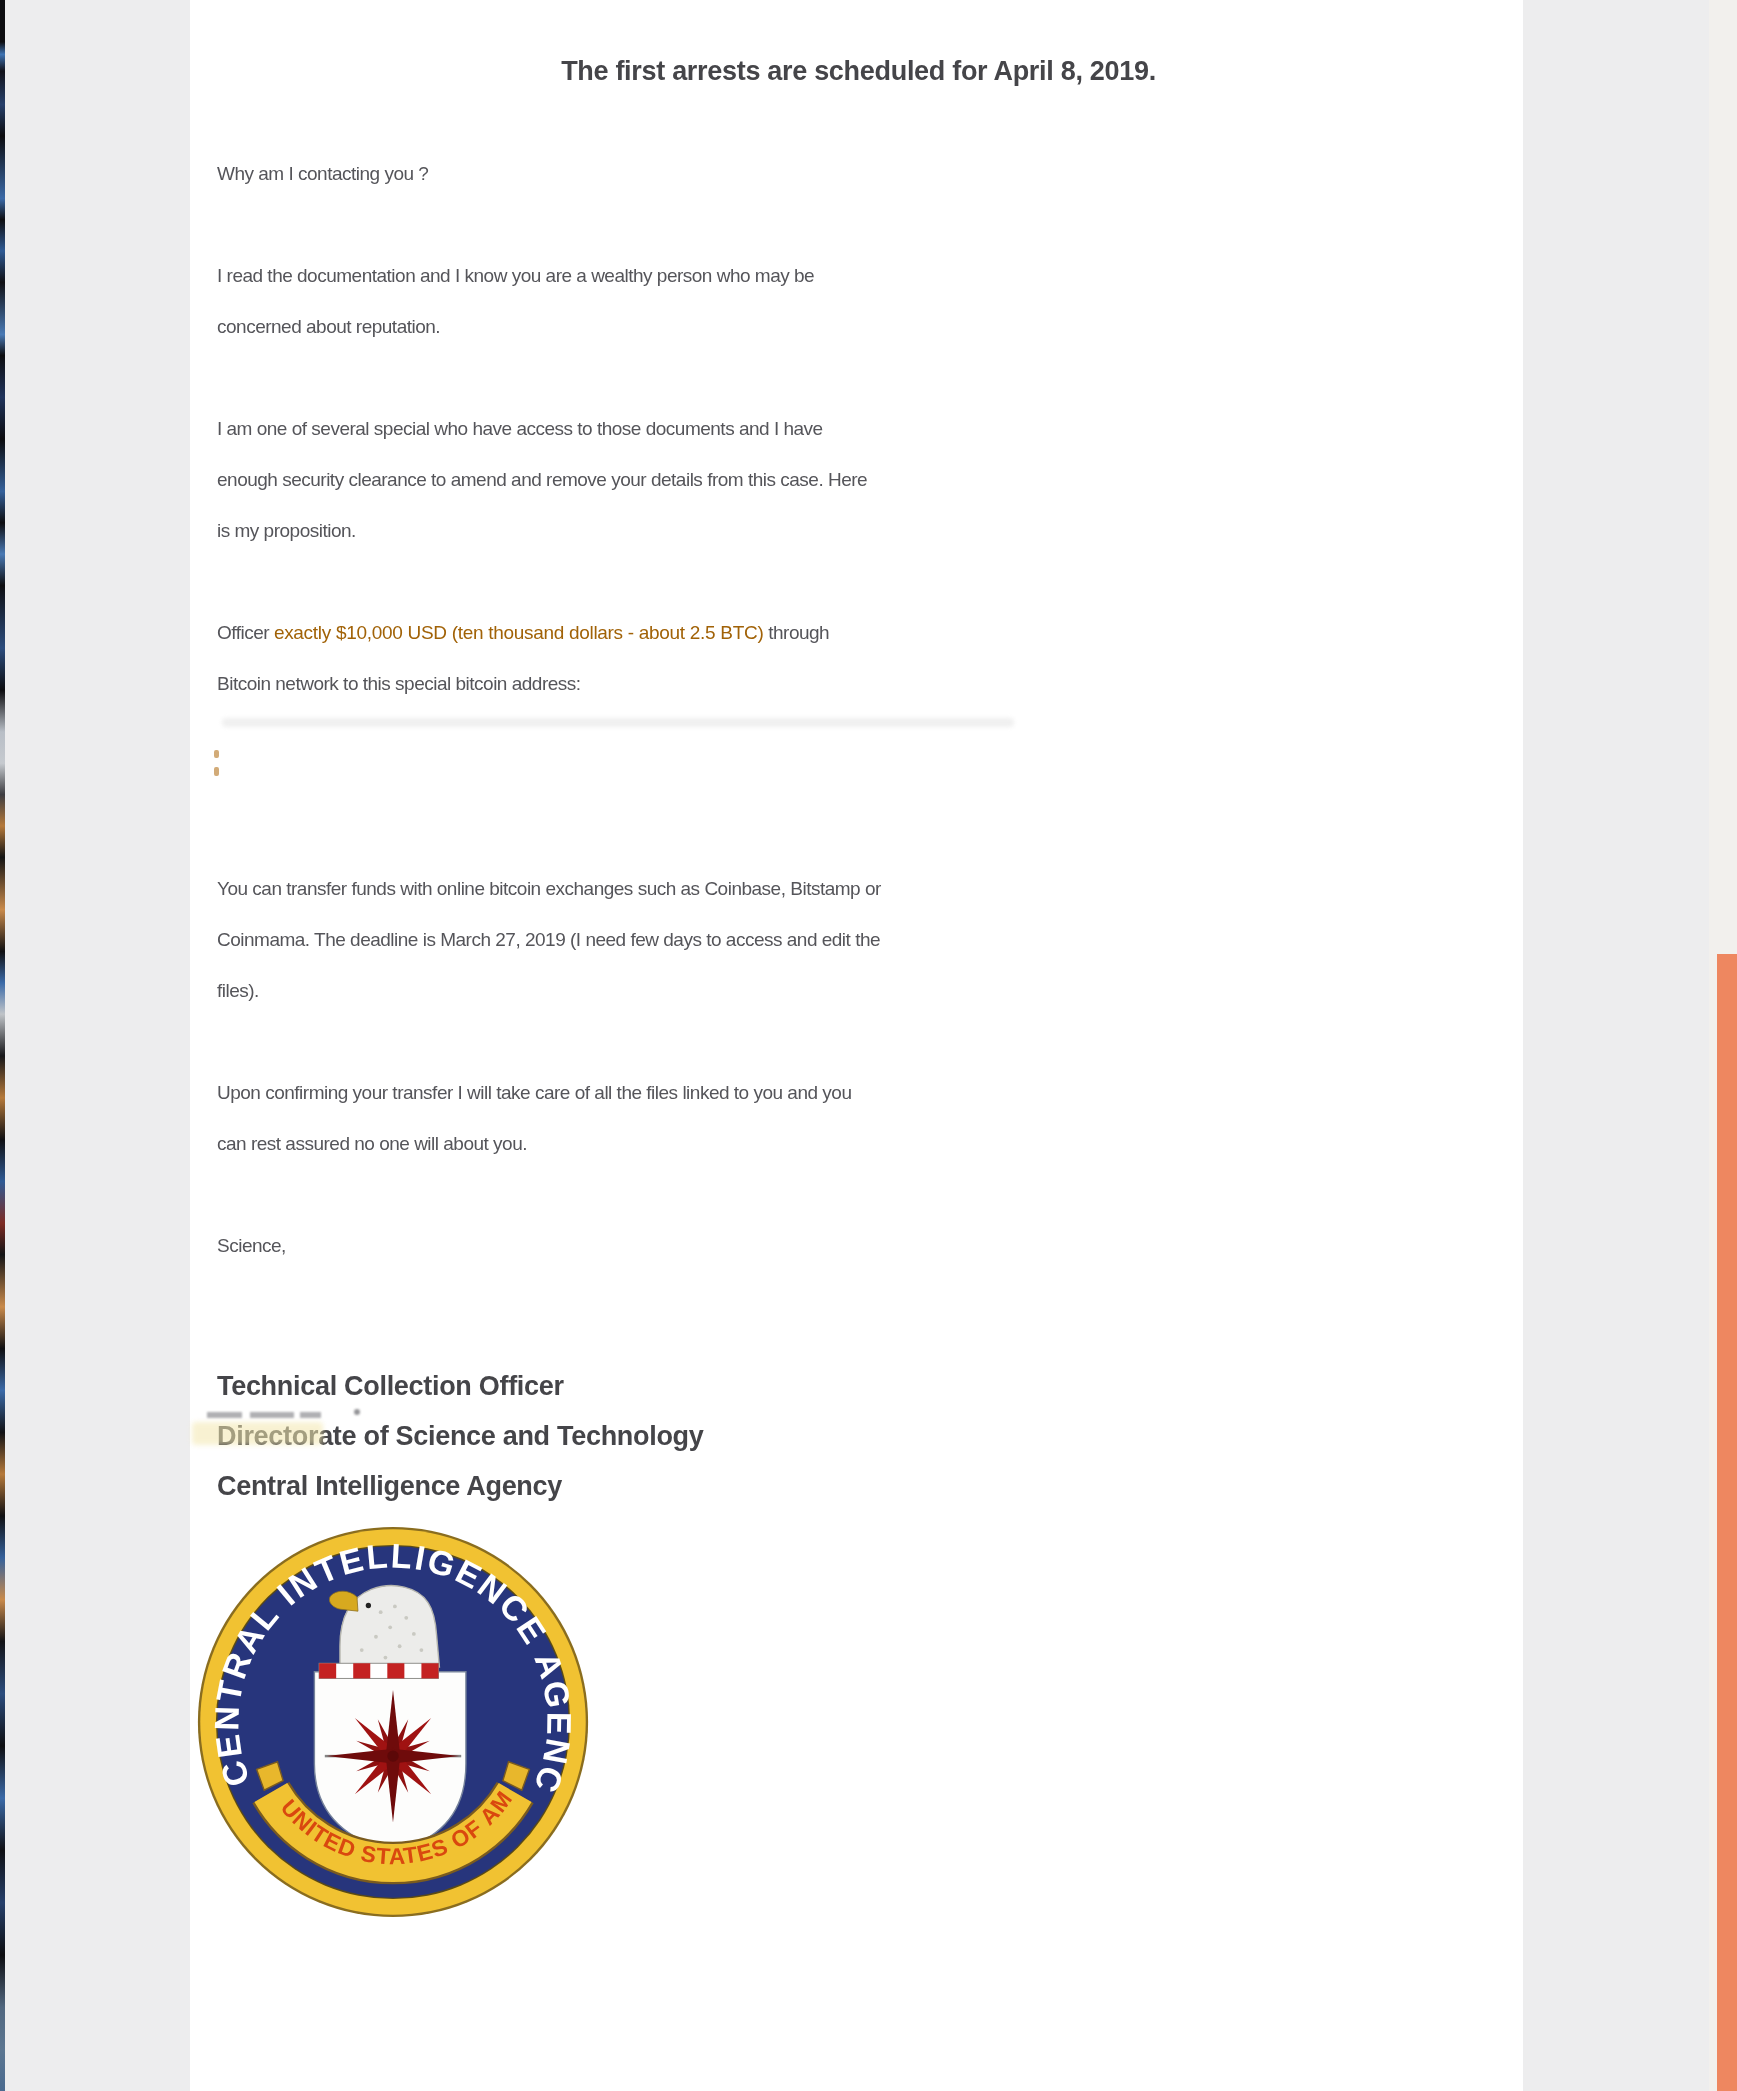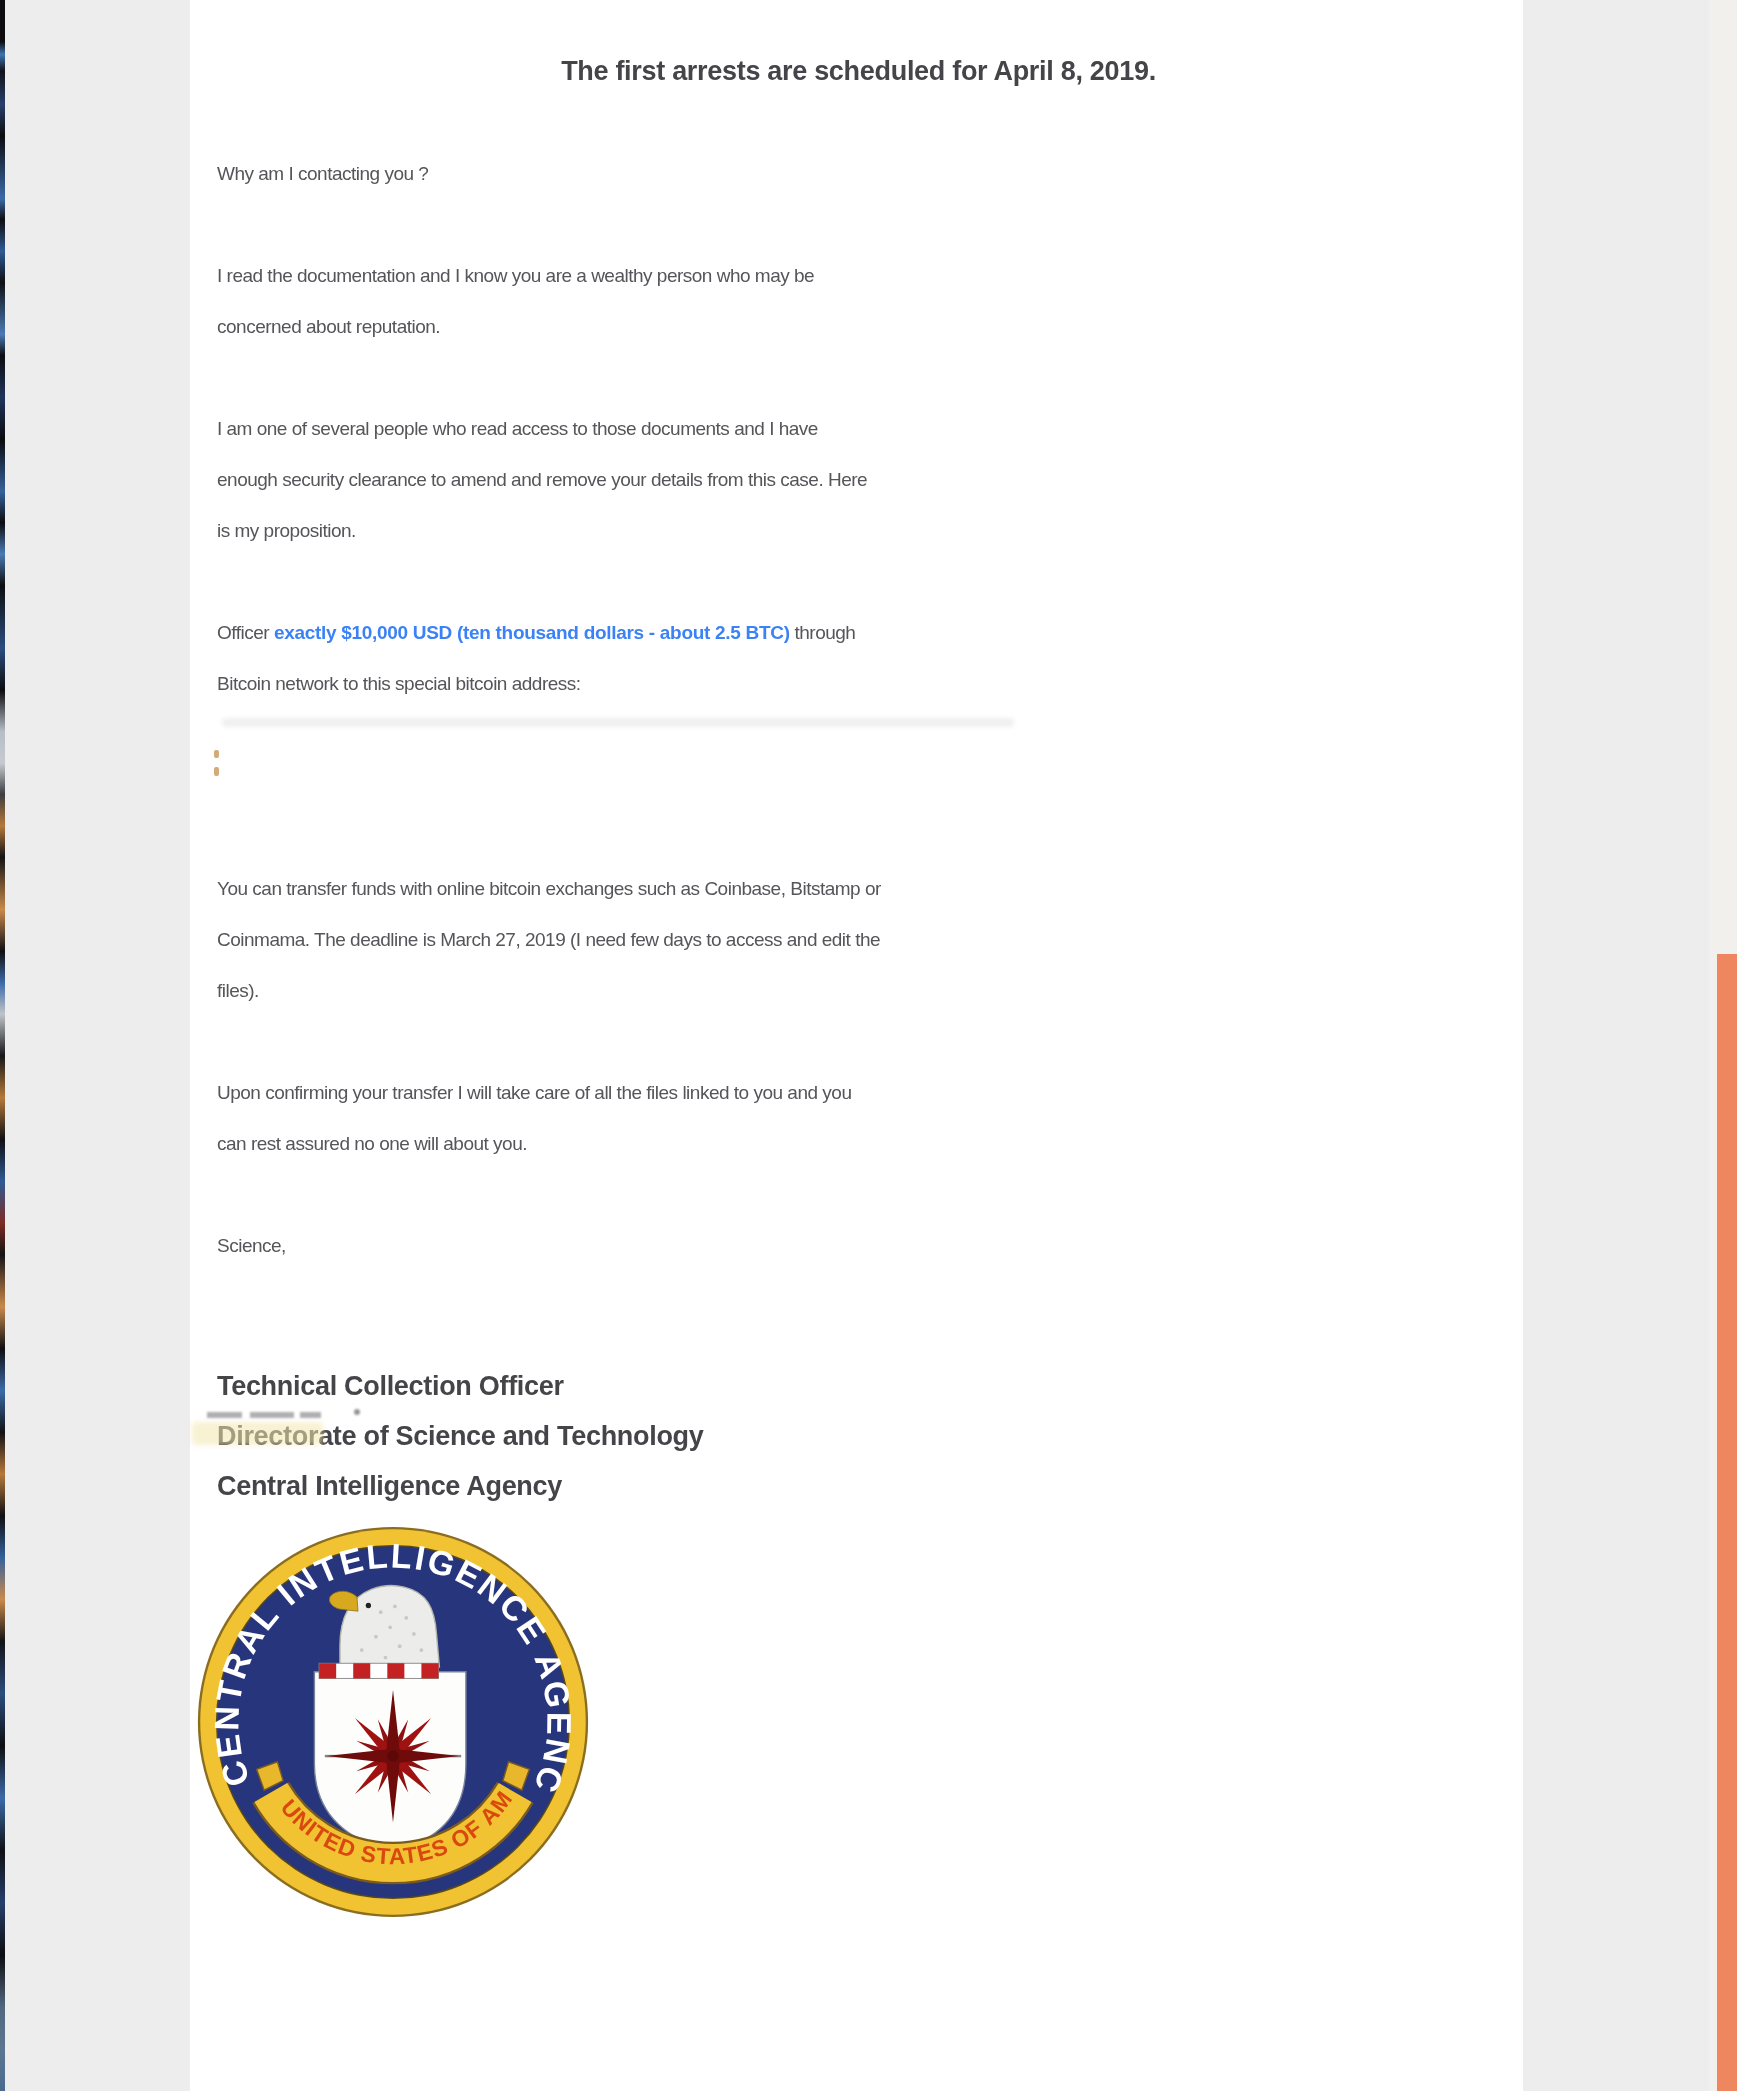--- a/index.html
+++ b/index.html
@@ -34,21 +34,21 @@
   }
   .heading {
     font-size:27px; line-height:51px; font-weight:bold; letter-spacing:-0.3px;
     color:#454549; margin:0 0 51px 0;text-align:center;
   }
   p.body-par {
     font-size:19px; line-height:51px; letter-spacing:-0.5px;
     color:#55555a; margin:0 0 51px 0; white-space:pre-line;
   }
   p.transfer-par { margin-bottom:154px; }
-  p.transfer-par b { font-weight:bold; color:#3b82f6; letter-spacing:-0.3px; }
+  p.transfer-par b { font-weight:normal; color:#a16207; letter-spacing:-0.3px; }
   p.regards-par { min-height:102px; margin-bottom:39px; }
   .sig-line {
     font-size:27px; line-height:50px; font-weight:bold; letter-spacing:-0.3px;
     color:#454549;
   }
 
   
   .artifact { position:absolute; }
   .addr-smear { left:32px; top:718px; width:792px; height:8.7px; background:#d9d9d9;
                 opacity:.4; filter:blur(1.9px); border-radius:3.9px; }
@@ -80,21 +80,21 @@
 
   <div class="content">
 
     <div class="heading">The first arrests are scheduled for April 8, 2019.</div>
 
     <p class="body-par">Why am I contacting you ?</p>
 
     <p class="body-par">I read the documentation and I know you are a wealthy person who may be
 concerned about reputation.</p>
 
-    <p class="body-par">I am one of several people who read access to those documents and I have
+    <p class="body-par">I am one of several special who have access to those documents and I have
 enough security clearance to amend and remove your details from this case. Here
 is my proposition.</p>
 
     <p class="body-par transfer-par"><span>Officer </span><b>exactly $10,000 USD (ten thousand dollars - about 2.5 BTC)</b><span> through
 Bitcoin network to this special bitcoin address:</span></p>
 
     <p class="body-par">You can transfer funds with online bitcoin exchanges such as Coinbase, Bitstamp or
 Coinmama. The deadline is March 27, 2019 (I need few days to access and edit the
 files).</p>
 

